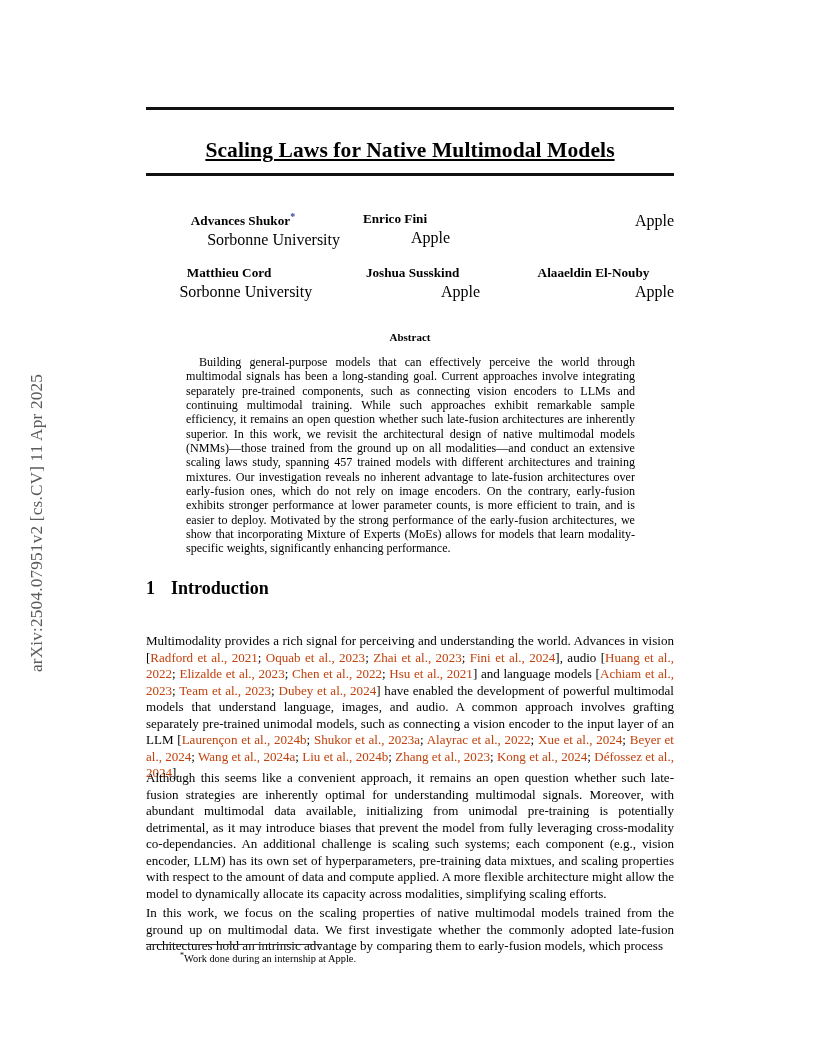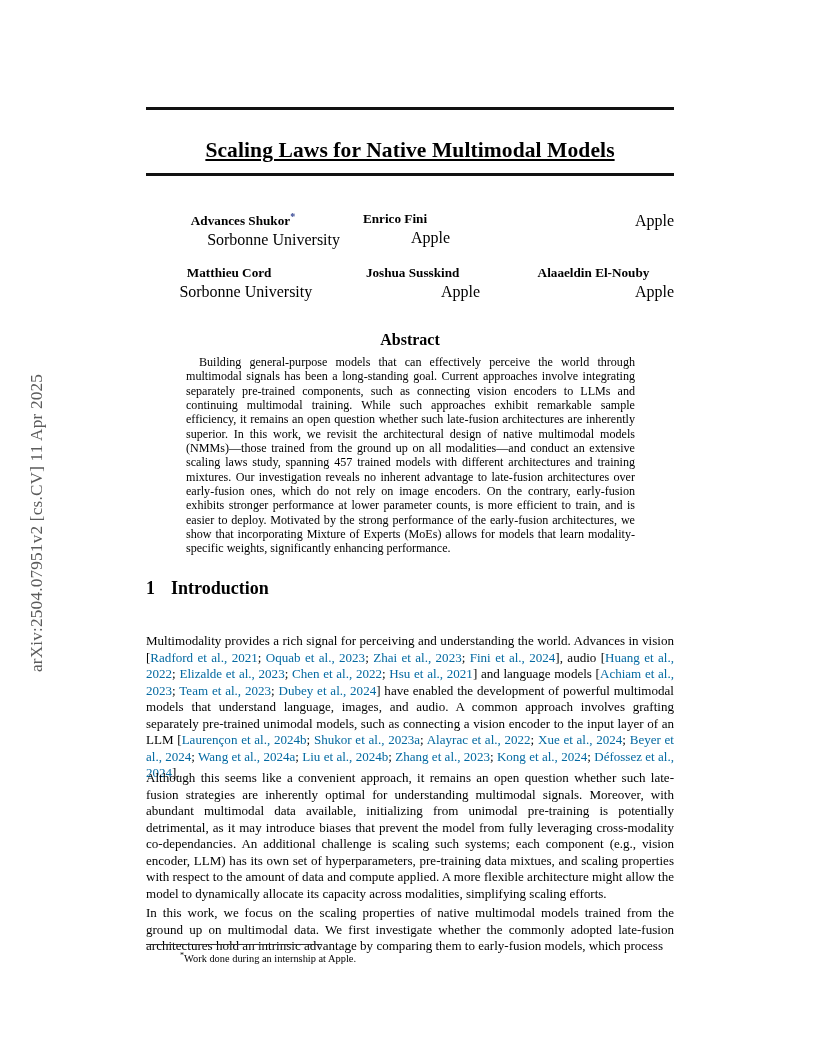--- a/index.html
+++ b/index.html
@@ -110,21 +110,21 @@
   #author-row-2 .c2 { width: 154px; }
   #author-row-2 .c3 { width: 184px; }
 
   
   #abstract-heading {
     position: absolute;
     left: 0;
     top: 331px;
     width: 528px;
     text-align: center;
-    font-size: 16px;
+    font-size: 11px;
     font-weight: bold;
   }
   #abstract-body {
     position: absolute;
     left: 40px;
     top: 355px;
     width: 449px;
     font-size: 12.1px;
     line-height: 14.35px;
     text-align: justify;
@@ -152,21 +152,21 @@
     font-size: 13.05px;
     line-height: 16.55px;
     text-align: justify;
     text-justify: inter-word;
     hyphens: none;
   }
   #para-1 { top: 620px; }
   #para-2 { top: 757px; }
   #para-3 { top: 893px; margin-top: 12px; }
 
-  .cite { color: #0369a1; }
+  .cite { color: #c2410c; }
 
   
   #footnote-rule {
     position: absolute;
     left: 0;
     top: 944px;
     width: 176px;
     height: 0;
     border-top: 1px solid #333333;
   }

